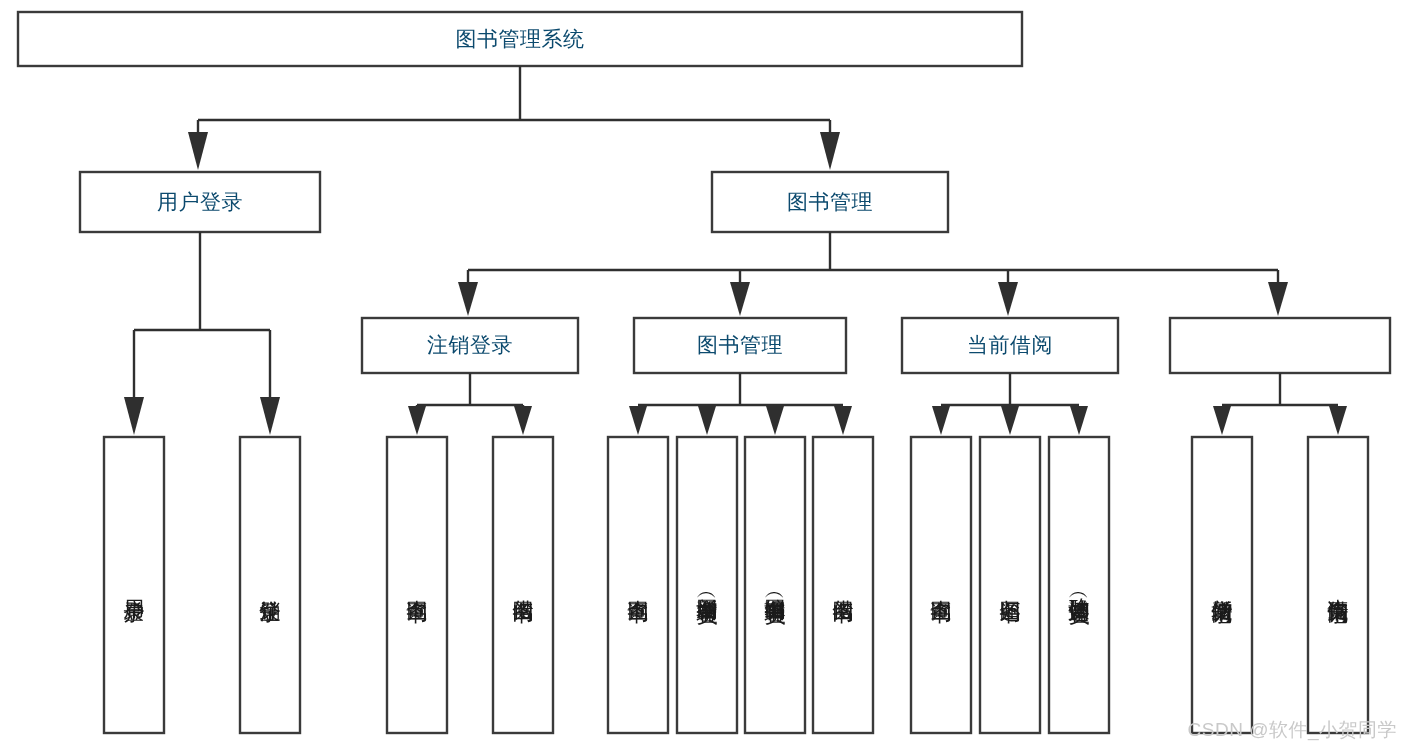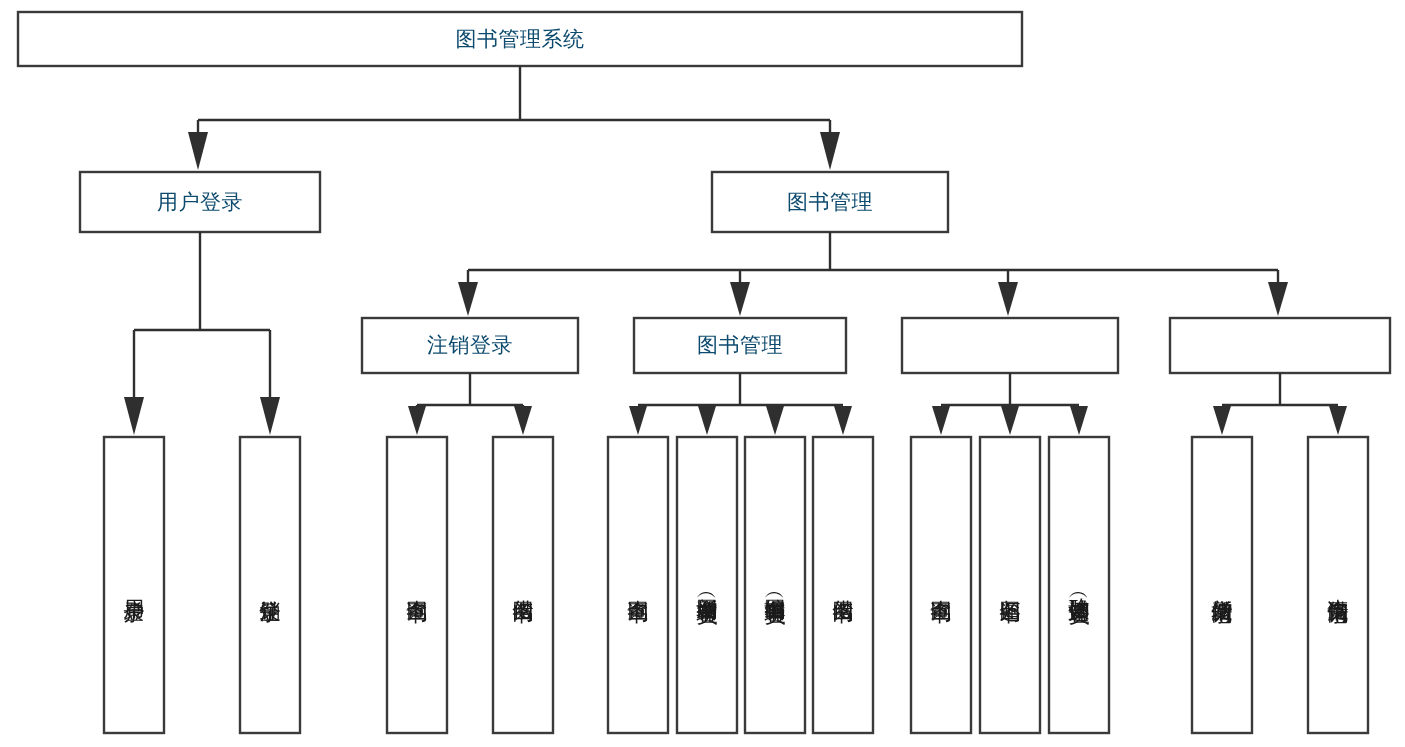--- a/index.html
+++ b/index.html
@@ -172,33 +172,35 @@
     <rect class="leaf-rect" x="1308" y="437" width="60" height="296"></rect>
   </svg>
 
   <div class="node-label" style="left:18px; top:12px; width:1004px; height:54px;">图书管理系统</div>
 
   <div class="node-label" style="left:80px; top:172px; width:240px; height:60px;">用户登录</div>
   <div class="node-label" style="left:712px; top:172px; width:236px; height:60px;">图书管理</div>
 
   <div class="node-label" style="left:362px; top:318px; width:216px; height:55px;">注销登录</div>
   <div class="node-label" style="left:634px; top:318px; width:212px; height:55px;">图书管理</div>
+  <div class="node-label" style="left:902px; top:318px; width:216px; height:55px;">当前借阅</div>
 
   <div class="leaf-label" style="left:104px; top:437px; width:60px; height:296px;">用户登录</div>
   <div class="leaf-label" style="left:240px; top:437px; width:60px; height:296px;">注销登录</div>
 
   <div class="leaf-label" style="left:387px; top:437px; width:60px; height:296px;">查询图书</div>
   <div class="leaf-label" style="left:493px; top:437px; width:60px; height:296px;">借阅图书</div>
 
   <div class="leaf-label" style="left:608px; top:437px; width:60px; height:296px;">查询图书</div>
   <div class="leaf-label" style="left:677px; top:437px; width:60px; height:296px;">新增图书（管理员）</div>
   <div class="leaf-label" style="left:745px; top:437px; width:60px; height:296px;">编辑图书（管理员）</div>
   <div class="leaf-label" style="left:813px; top:437px; width:60px; height:296px;">借阅图书</div>
 
   <div class="leaf-label" style="left:911px; top:437px; width:60px; height:296px;">查询图书</div>
   <div class="leaf-label" style="left:980px; top:437px; width:60px; height:296px;">归还图书</div>
   <div class="leaf-label" style="left:1049px; top:437px; width:60px; height:296px;">确认归还（管理员）</div>
 
   <div class="leaf-label" style="left:1192px; top:437px; width:60px; height:296px;">新增借阅记录</div>
   <div class="leaf-label" style="left:1308px; top:437px; width:60px; height:296px;">查询借阅记录</div>
 
+  <div class="watermark">CSDN @软件_小贺同学</div>
 
 </div>
 
 </body></html>

